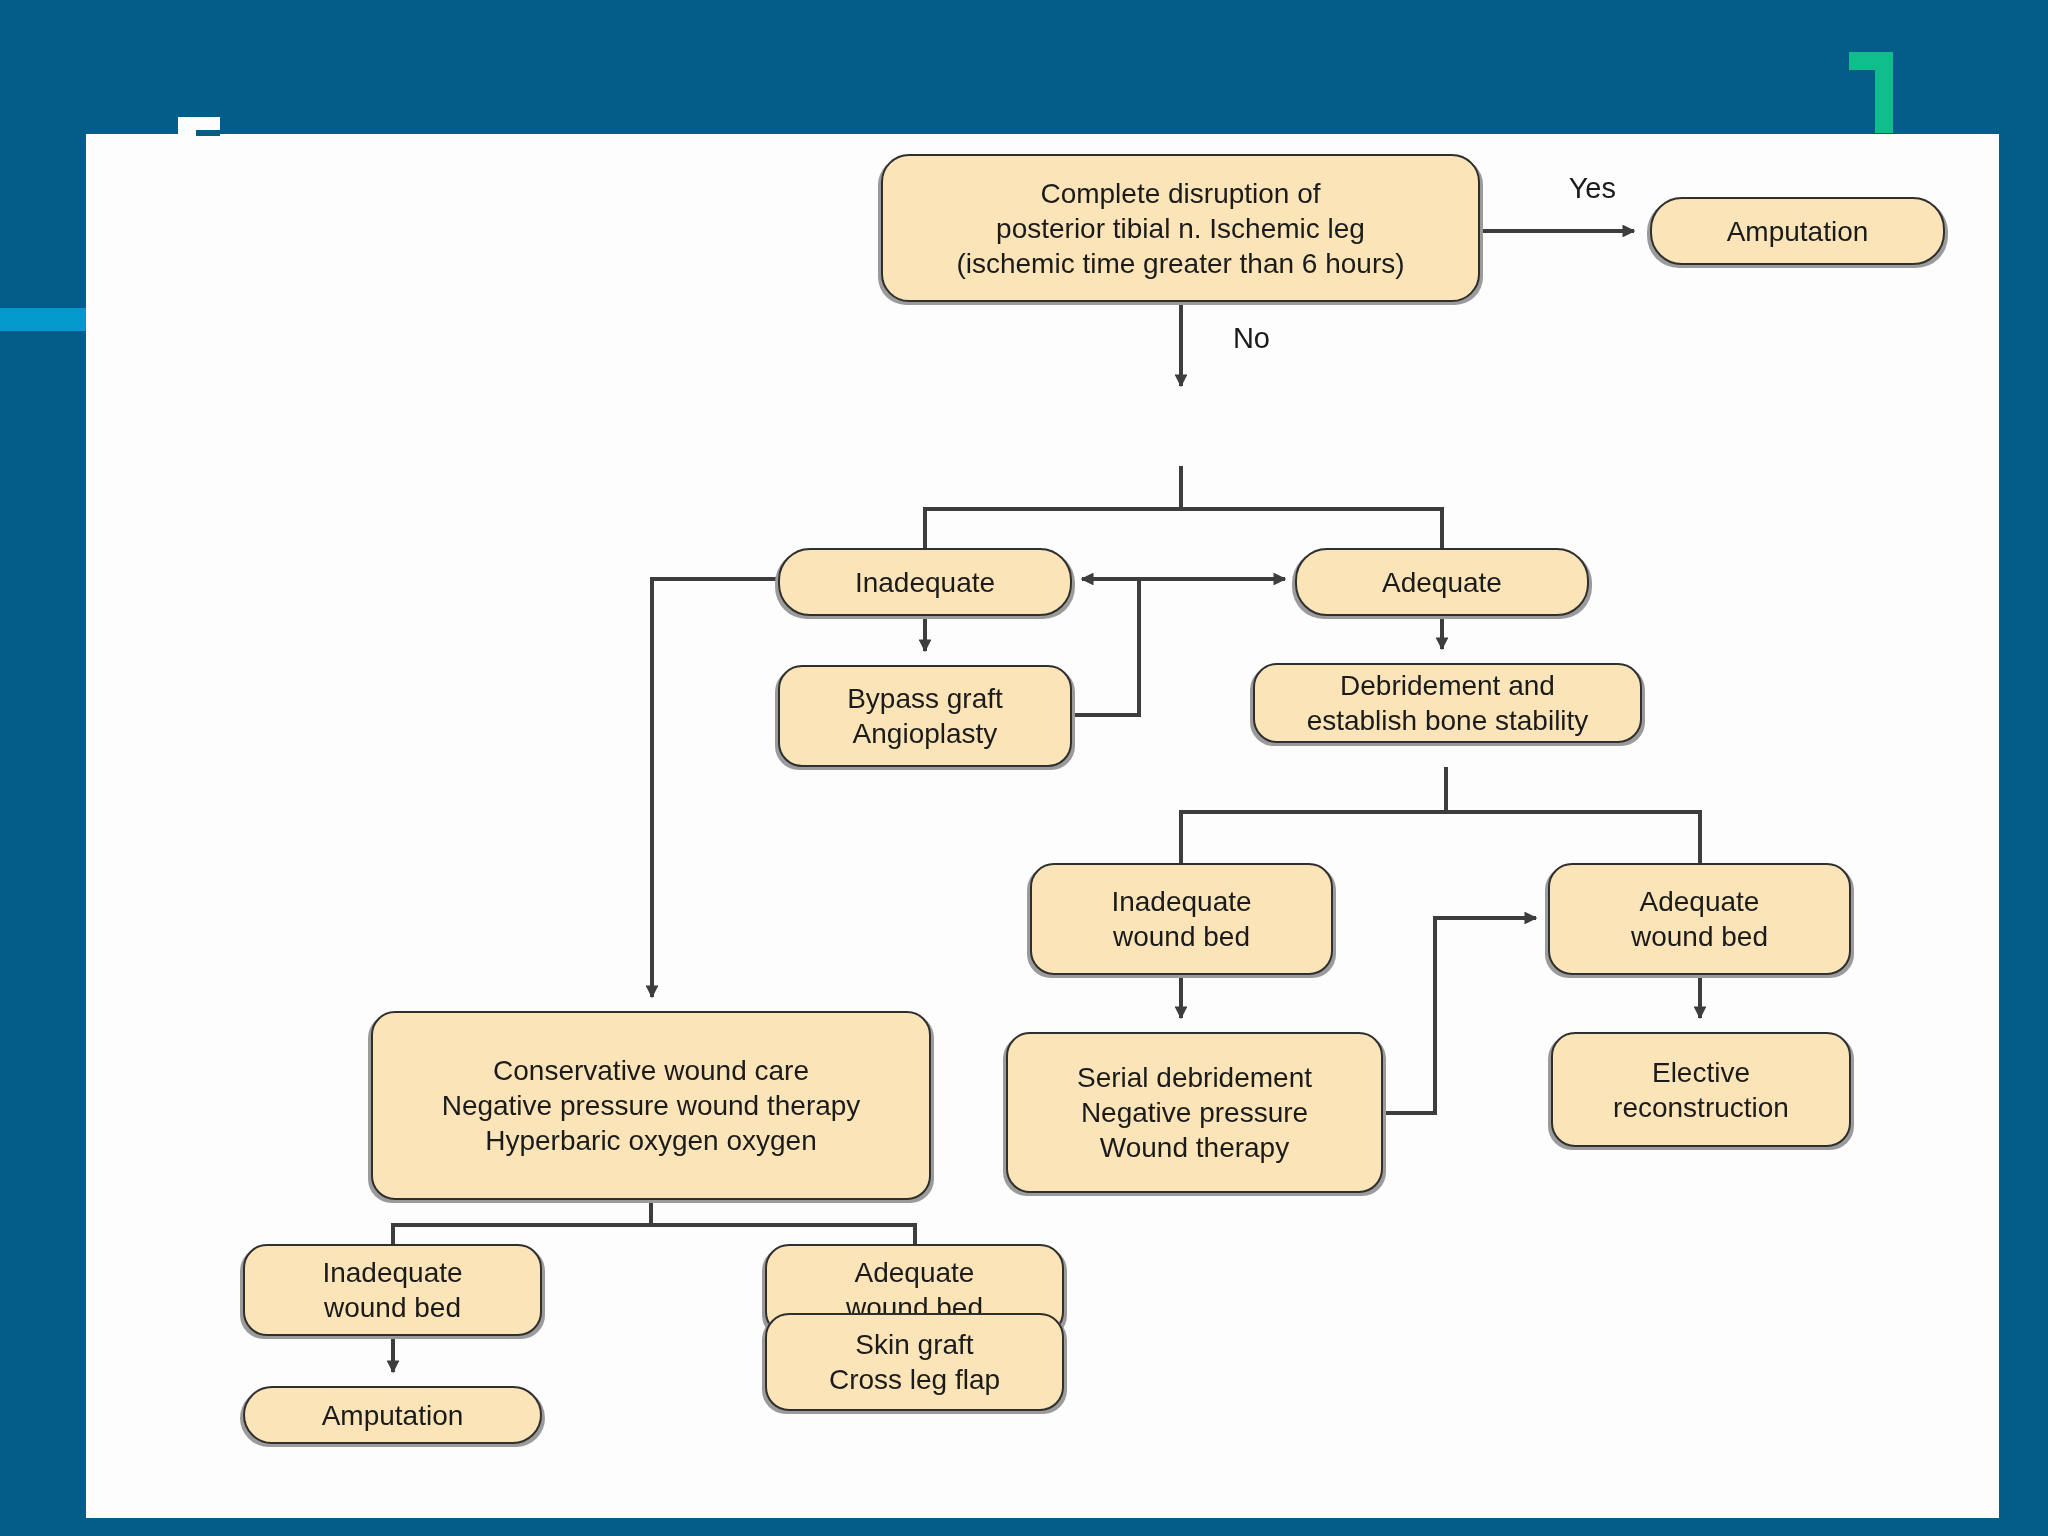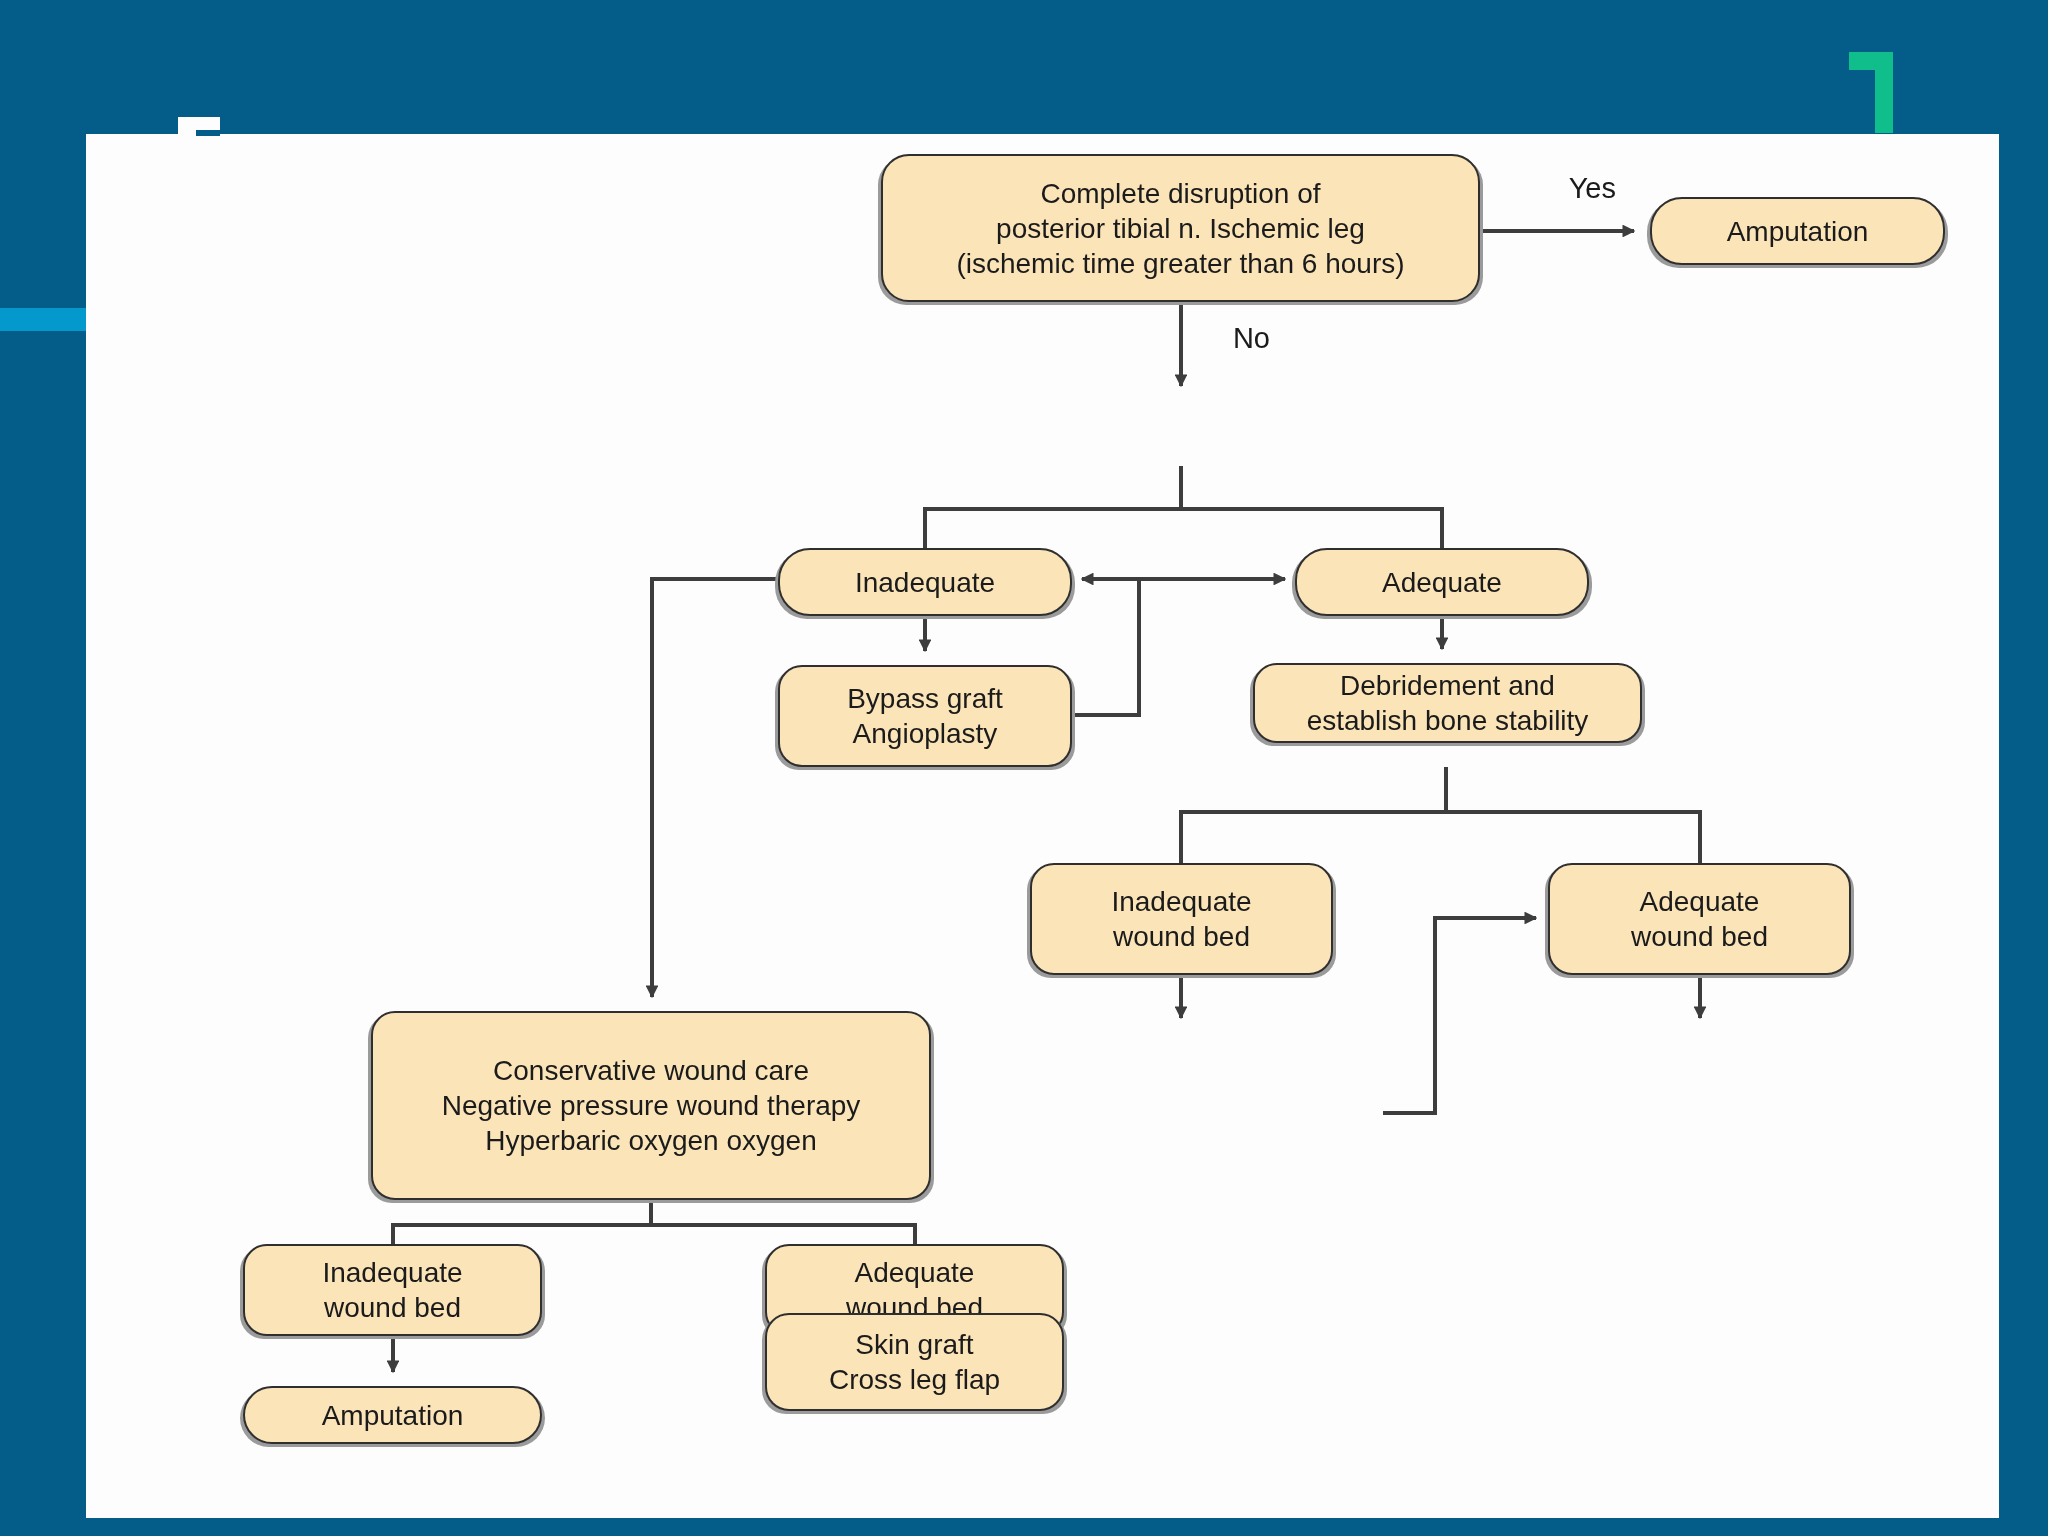--- a/index.html
+++ b/index.html
@@ -96,20 +96,25 @@
   <div class="node pill n-inadequate">Inadequate</div>
   <div class="node pill n-adequate">Adequate</div>
   <div class="node n-bypass">Bypass graft
 Angioplasty</div>
   <div class="node n-debridement">Debridement and
 establish bone stability</div>
   <div class="node n-iwb">Inadequate
 wound bed</div>
   <div class="node n-awb">Adequate
 wound bed</div>
+  <div class="node n-serial">Serial debridement
+Negative pressure
+Wound therapy</div>
+  <div class="node n-elective">Elective
+reconstruction</div>
   <div class="node n-conservative">Conservative wound care
 Negative pressure wound therapy
 Hyperbaric oxygen oxygen</div>
   <div class="node n-iwb2">Inadequate
 wound bed</div>
   <div class="node n-awb2">Adequate
 wound bed</div>
   <div class="node pill n-amp-bottom">Amputation</div>
   <div class="node n-skin">Skin graft
 Cross leg flap</div>

